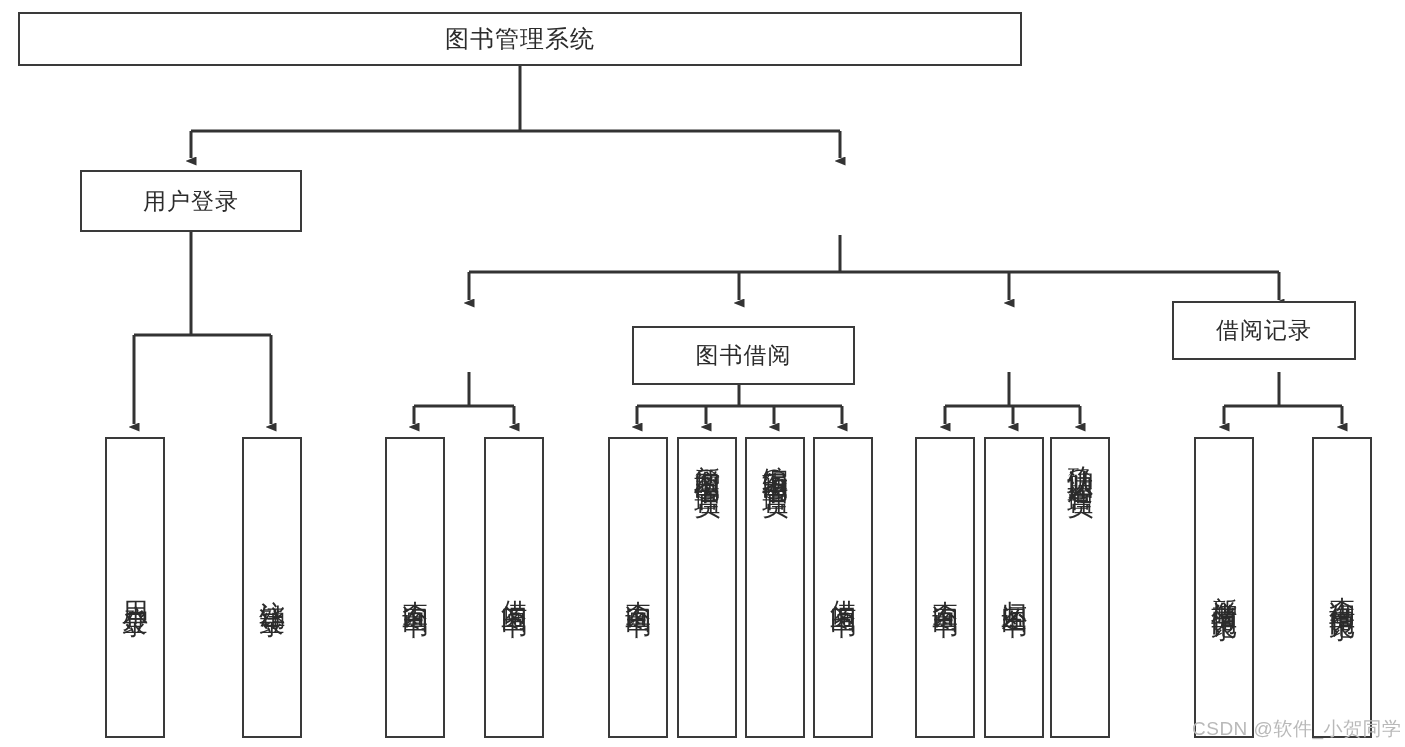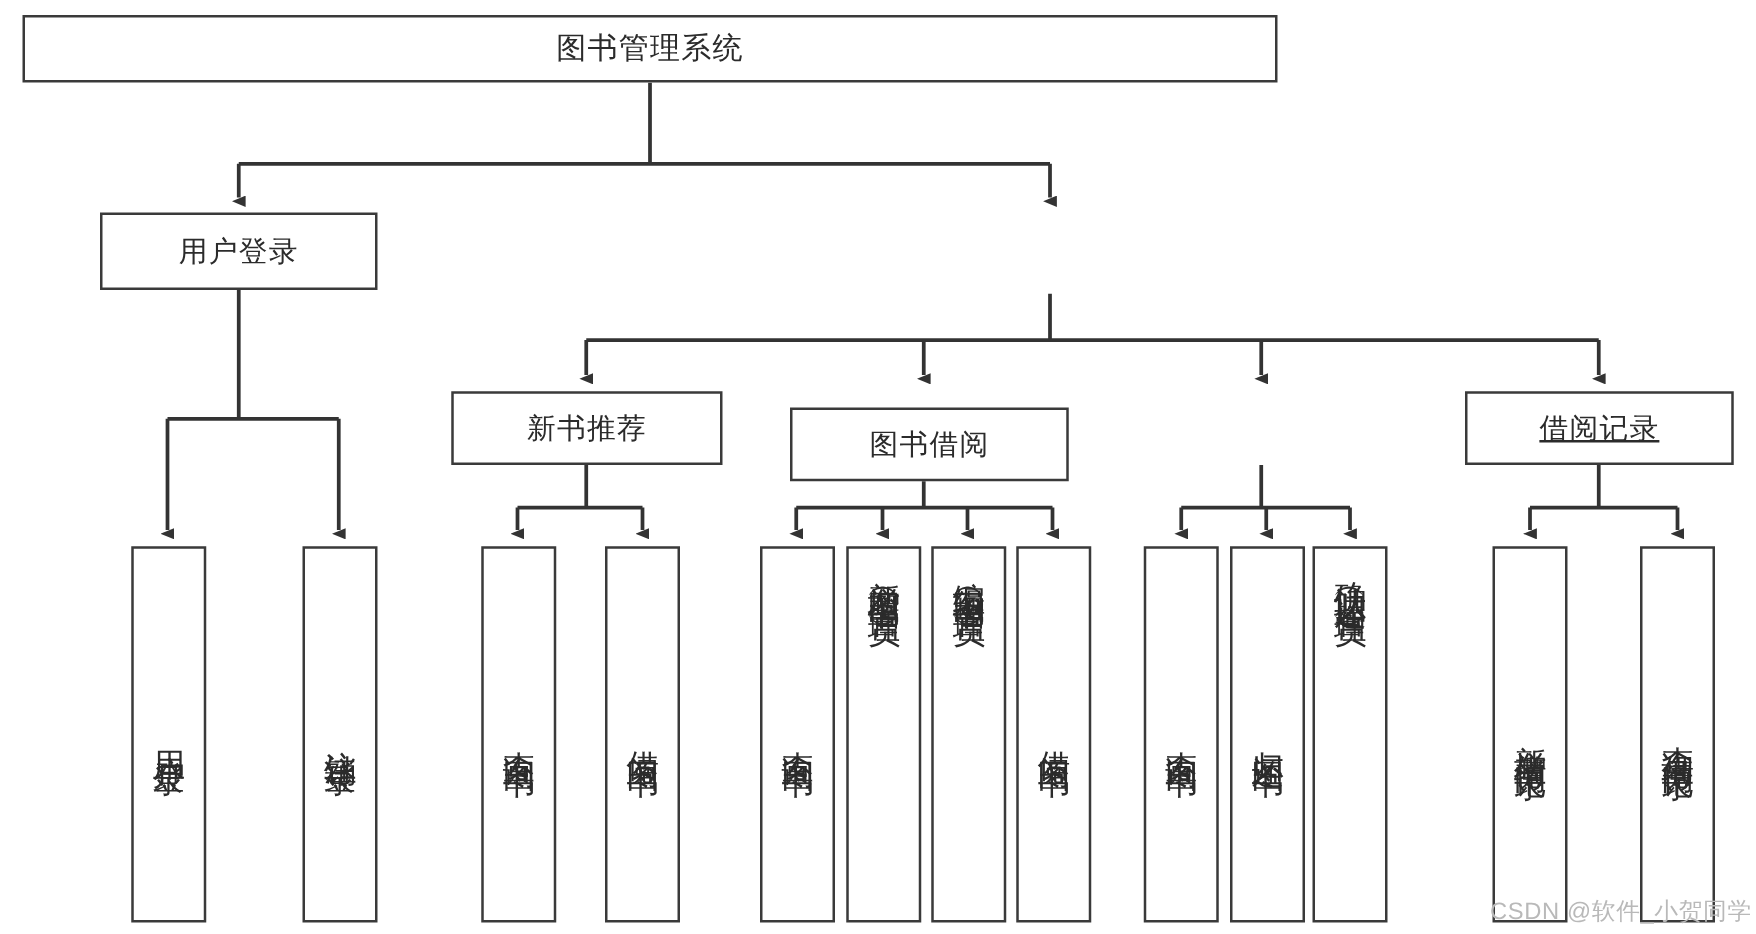--- a/index.html
+++ b/index.html
@@ -134,30 +134,27 @@
 
   <div class="node root horiz" style="left:18px; top:12px; width:1004px; height:54px;">
     <span class="label">图书管理系统</span>
   </div>
 
   <div class="node horiz" style="left:80px; top:170px; width:222px; height:62px;">
     <span class="label">用户登录</span>
   </div>
 
 
-  <div class="node horiz" style="left:361px; top:313px; width:217px; height:59px;">
-    <span class="label">新书推荐</span>
-  </div>
 
   <div class="node horiz" style="left:632px; top:326px; width:223px; height:59px;">
     <span class="label">图书借阅</span>
   </div>
 
 
-  <div class="node horiz" style="left:1172px; top:313px; width:215px; height:59px;text-decoration:underline;">
+  <div class="node horiz" style="left:1172px; top:301px; width:184px; height:59px;">
     <span class="label">借阅记录</span>
   </div>
 
   <div class="node vert mid" style="left:105px; top:437px; width:60px; height:301px;">
     <span class="label">用户登录</span>
   </div>
 
   <div class="node vert mid" style="left:242px; top:437px; width:60px; height:301px;">
     <span class="label">注销登录</span>
   </div>

